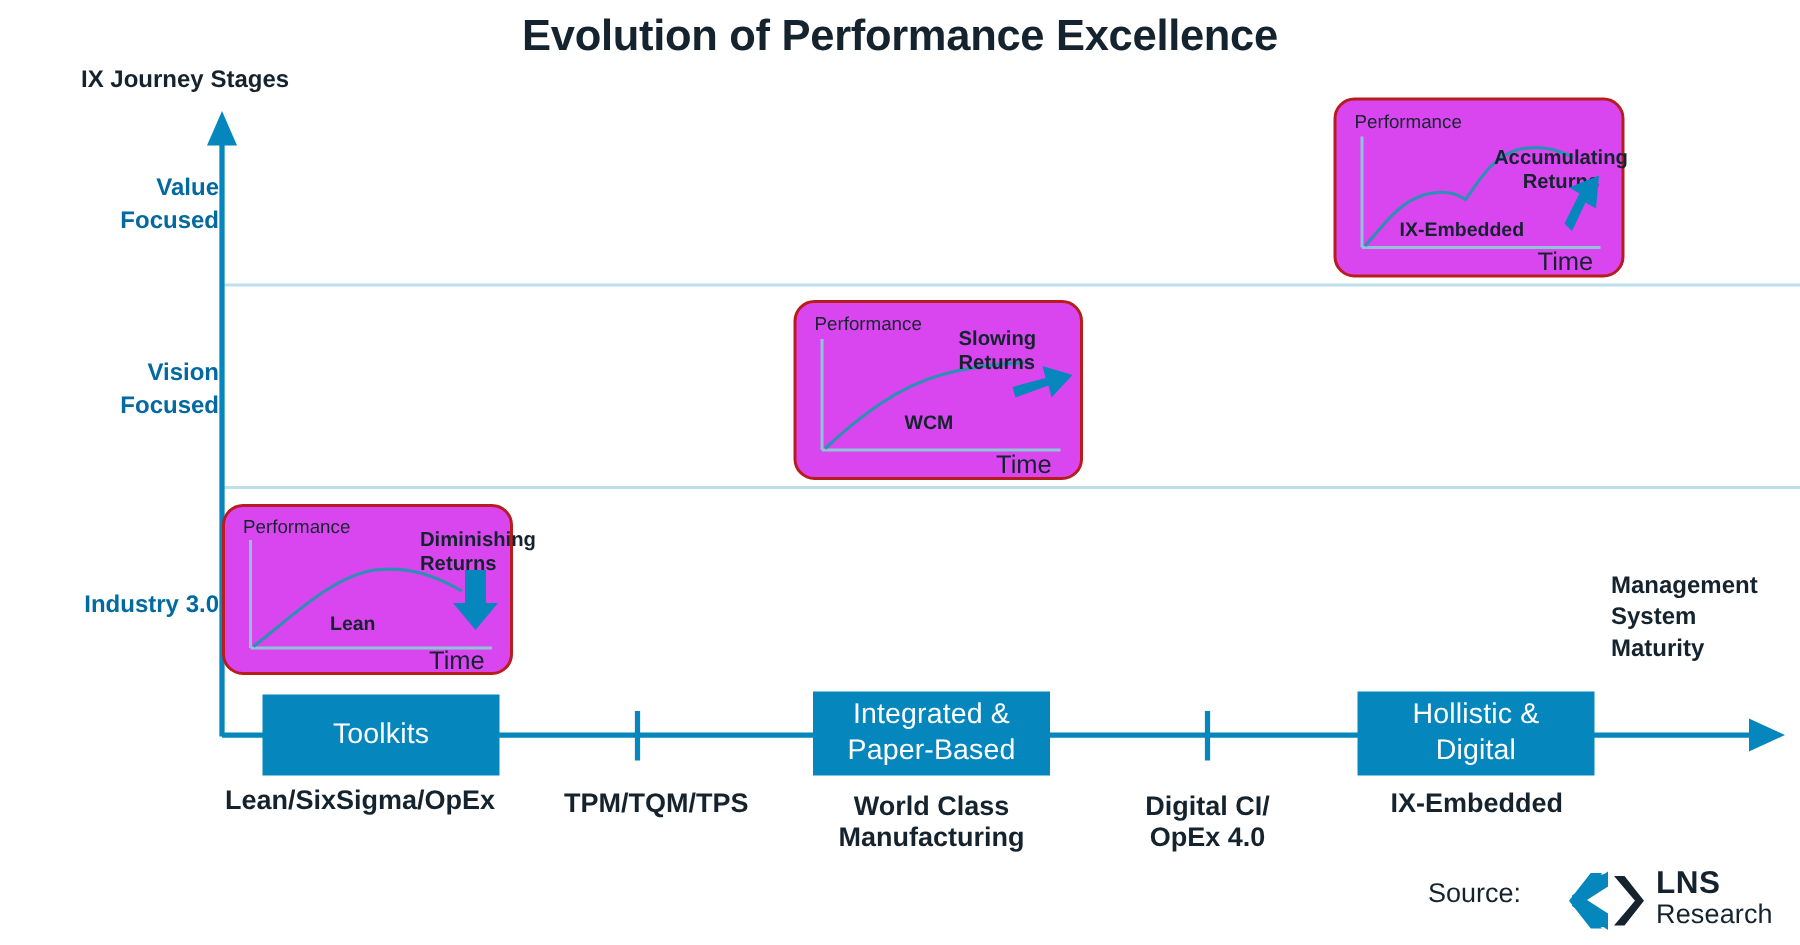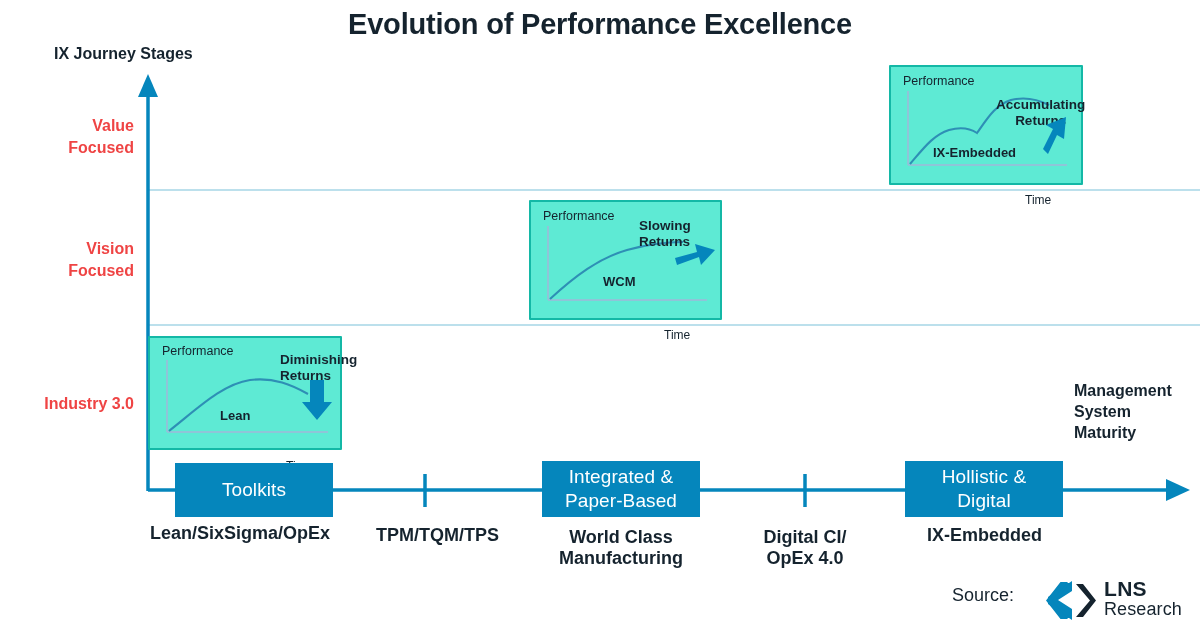--- a/index.html
+++ b/index.html
@@ -29,22 +29,22 @@
     font-size:16px;font-weight:bold;color:#15232E;white-space:nowrap;
   }
   #x-axis-title{
     left:1074px;top:380px;
     font-size:16px;font-weight:bold;color:#15232E;
     line-height:21px;
   }
 
   
   .tier-label{
-    font-size:16px;font-weight:bold;color:#ef4444;
-    text-align:right;line-height:22px;
+    font-size:16px;font-weight:bold;color:#0369a1;
+    text-align:right;line-height:22px;margin-left:12px;
   }
   #tier-label-0{left:0px;top:115px;width:134px;}
   #tier-label-1{left:0px;top:238px;width:134px;}
   #tier-label-2{left:0px;top:393px;width:134px;}
 
   
   .divider{
     height:2px;background:#BCE0EC;left:148px;width:1052px;
   }
   #divider-0{top:189px;}
@@ -73,36 +73,36 @@
     text-align:center;line-height:21px;
   }
   #tl-caption-0{left:140px;top:523px;width:200px;}
   #tl-caption-1{left:350px;top:525px;width:175px;}
   #tl-caption-2{left:535px;top:527px;width:172px;}
   #tl-caption-3{left:725px;top:527px;width:160px;}
   #tl-caption-4{left:902px;top:525px;width:165px;}
 
   
   .card{
-    background:#5eead4;
-    border:2px solid #14b8a6;
-    border-radius:1px;
+    background:#d946ef;
+    border:2px solid #b91c1c;
+    border-radius:14px;
     box-sizing:border-box;
   }
   #card-0{left:148px;top:336px;width:194px;height:114px;}
   #card-1{left:529px;top:200px;width:193px;height:120px;}
   #card-2{left:889px;top:65px;width:194px;height:120px;}
 
   .card-svg{position:absolute;left:0;top:0;}
 
   .card-perf{
     position:absolute;font-size:12.5px;color:#15232E;white-space:nowrap;
   }
   .card-time{
-    position:absolute;font-size:12px;color:#15232E;white-space:nowrap;margin-top:28px;
+    position:absolute;font-size:17px;color:#15232E;white-space:nowrap;
   }
   .card-curve-label{
     position:absolute;font-size:13px;font-weight:bold;color:#15232E;white-space:nowrap;
   }
   .card-returns{
     position:absolute;font-size:13.5px;font-weight:bold;color:#15232E;
     line-height:16px;text-align:left;
   }
 
   

